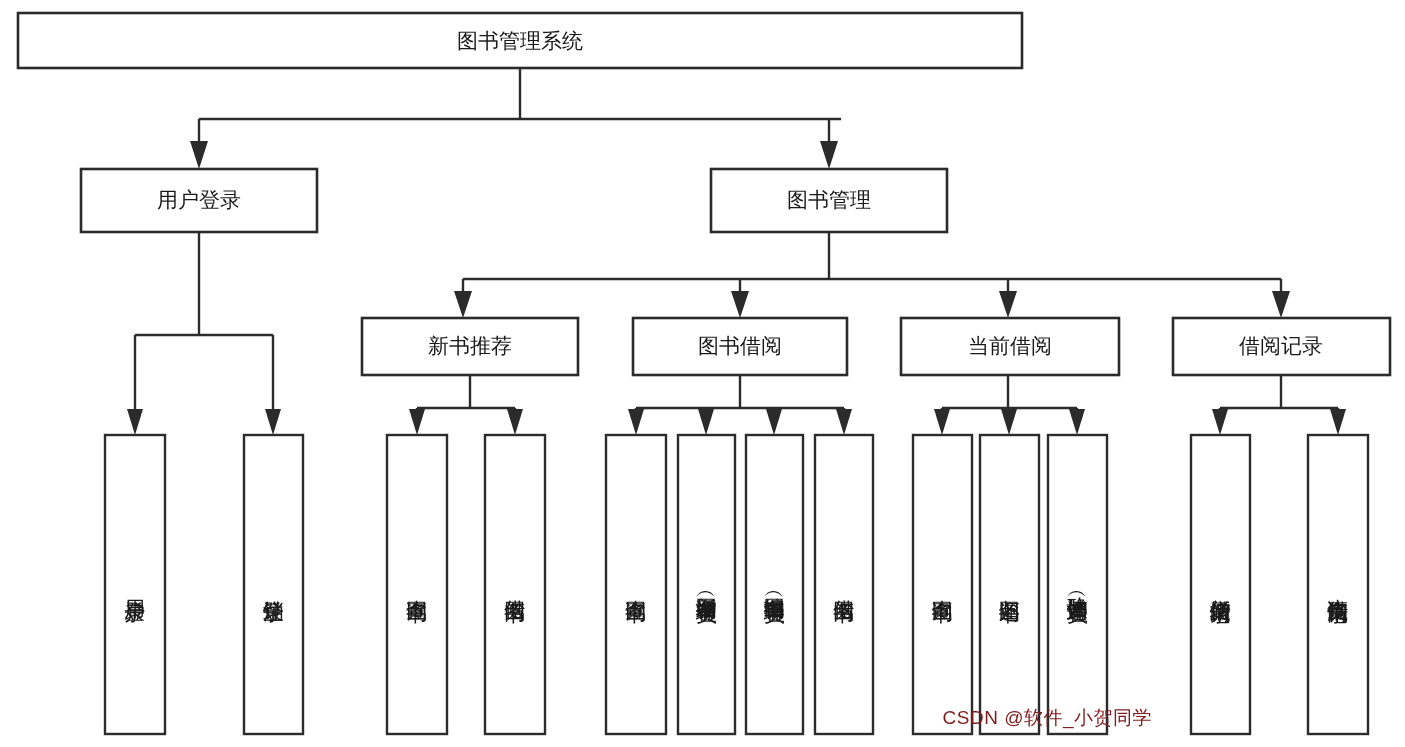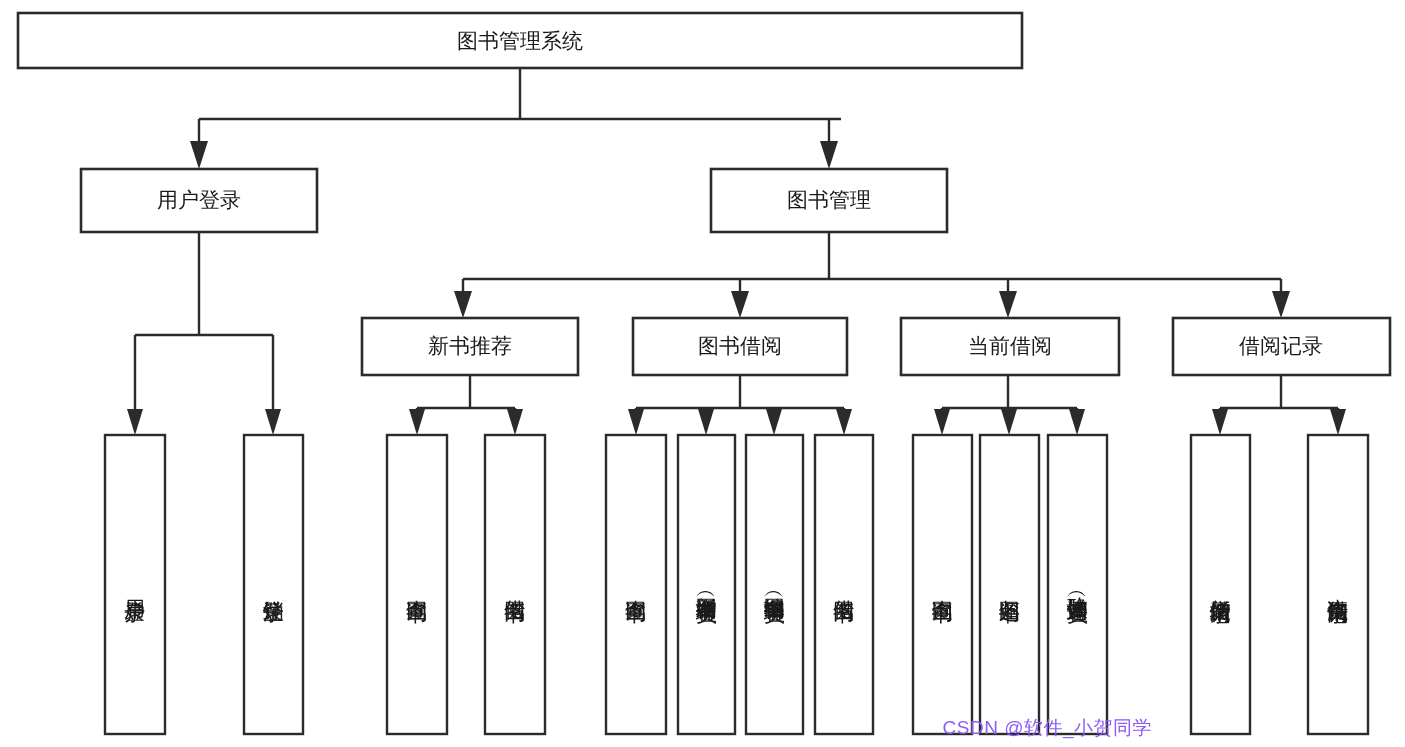--- a/index.html
+++ b/index.html
@@ -45,24 +45,24 @@
   .node-label {
     font-family: "Liberation Sans", "DejaVu Sans", sans-serif;
     font-size: 21px;
     fill: #1a1a1a;
     text-anchor: middle;
     dominant-baseline: middle;
   }
   .watermark {
     position: absolute;
     right: 8px;
-    bottom: 6px;
+    bottom: 16px;
     font-family: "Liberation Sans", "DejaVu Sans", sans-serif;
     font-size: 19px;
-    color: #8b5cf6;
+    color: #7f1d1d;
     letter-spacing: 0.5px;
     white-space: nowrap;
     pointer-events: none;
     text-align: right;
   }
 </style>
 </head>
 <body>
 
 <div id="diagram-root">

